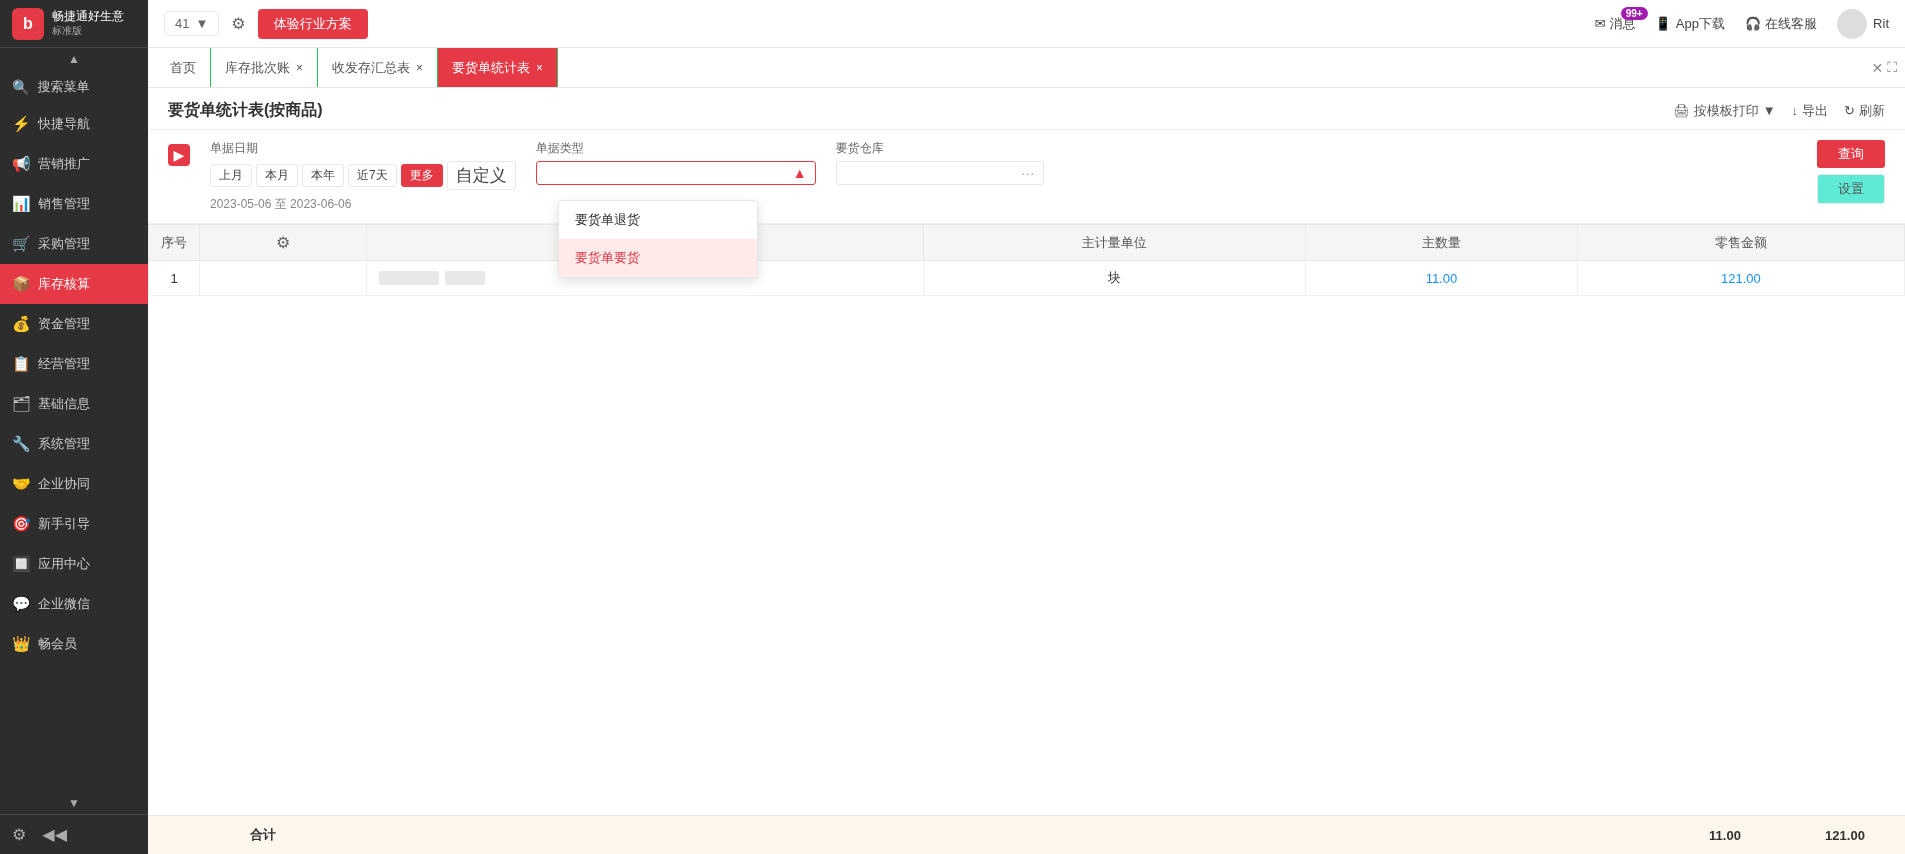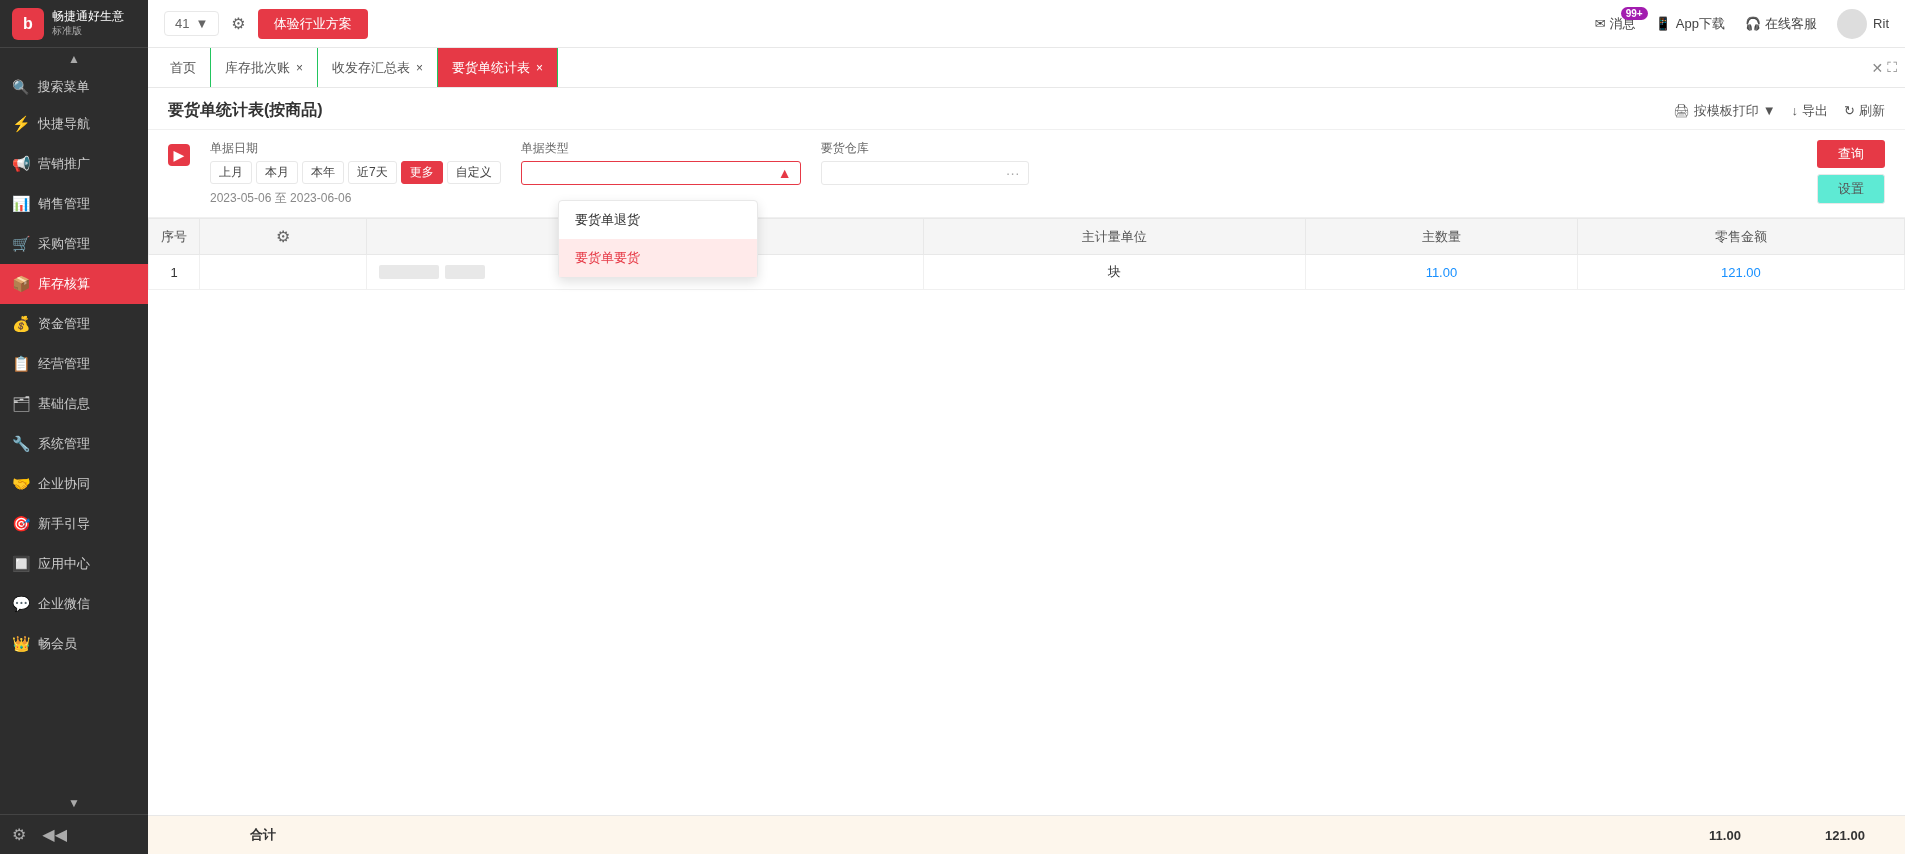--- a/index.html
+++ b/index.html
@@ -298,21 +298,21 @@
       background: #e63946;
       color: #fff;
       border-color: #e63946;
     }
     .date-custom-btn {
       padding: 2px 8px;
       border: 1px solid #e8e8e8;
       background: #fff;
       cursor: pointer;
       border-radius: 3px;
-      font-size: 12px;
+      font-size: 17px;
       color: #444;
     }
     .date-range-text {
       font-size: 12px;
       color: #888;
       margin-top: 2px;
     }
     .filter-type-group {
       display: flex;
       flex-direction: column;

